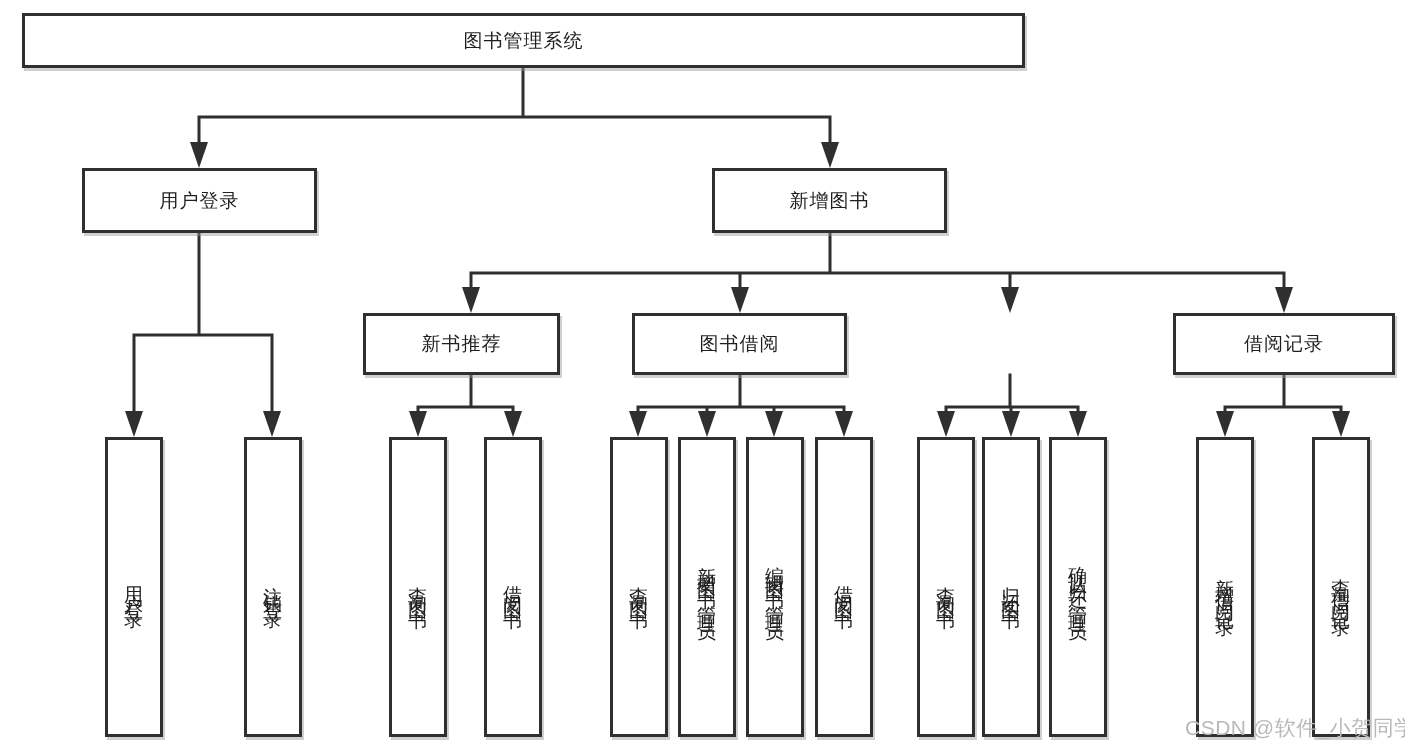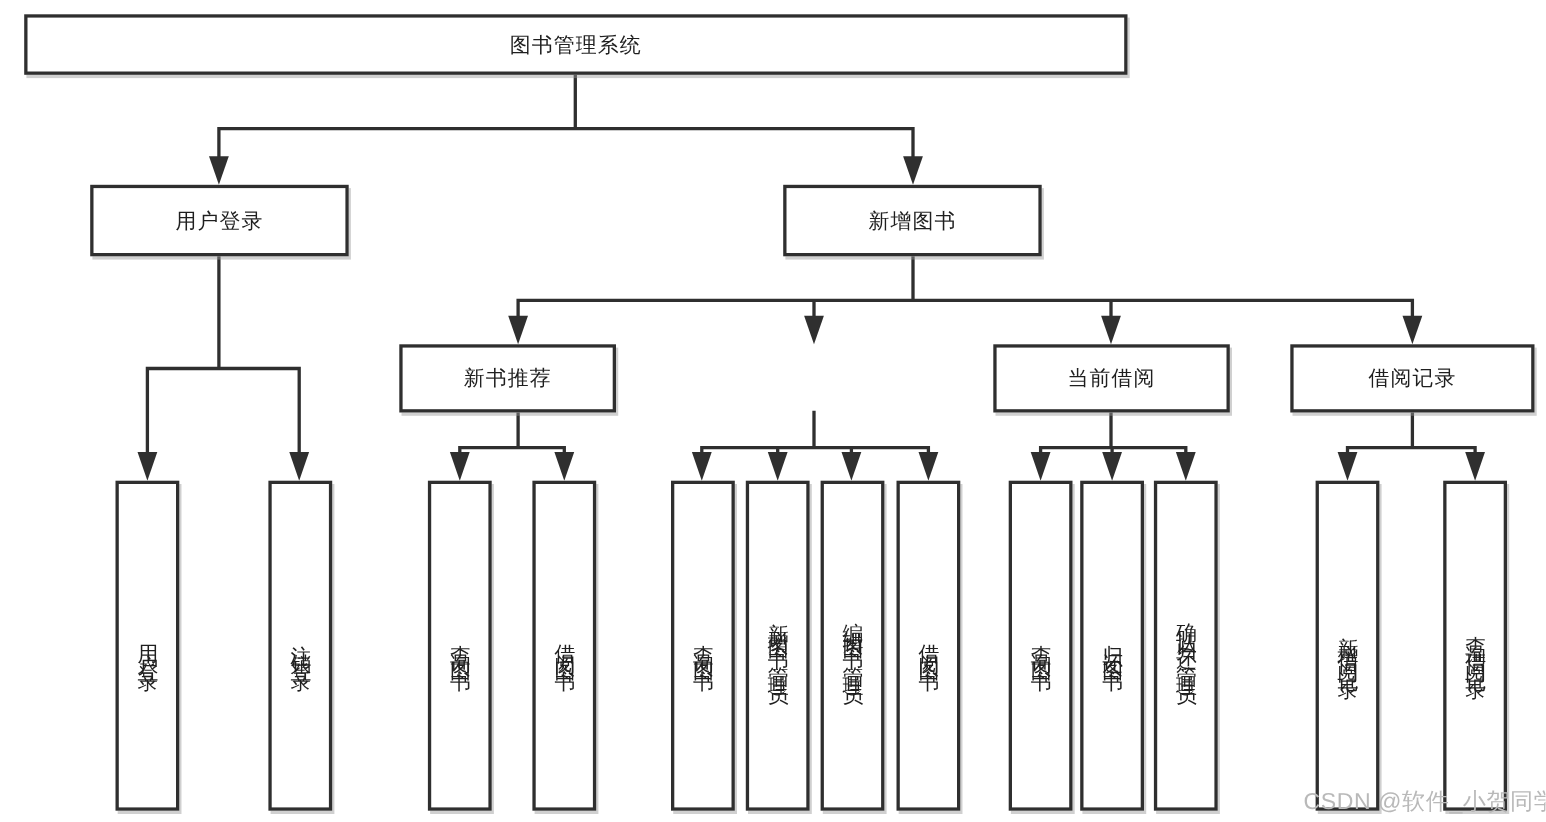--- a/index.html
+++ b/index.html
@@ -78,21 +78,21 @@
     <polygon points="1216,411 1234,411 1225,437"></polygon>
     <polygon points="1332,411 1350,411 1341,437"></polygon>
   </svg>
 
   <div class="node" style="left:22px;top:13px;width:1003px;height:55px">图书管理系统</div>
 
   <div class="node" style="left:82px;top:168px;width:235px;height:65px">用户登录</div>
   <div class="node" style="left:712px;top:168px;width:235px;height:65px">新增图书</div>
 
   <div class="node" style="left:363px;top:313px;width:197px;height:62px">新书推荐</div>
-  <div class="node" style="left:903px;top:313px;width:215px;height:62px">当前借阅</div>
+  <div class="node" style="left:632px;top:313px;width:215px;height:62px">图书借阅</div>
   <div class="node" style="left:1173px;top:313px;width:222px;height:62px">借阅记录</div>
 
   <div class="leaf" style="left:105px">用户登录</div>
   <div class="leaf" style="left:244px">注销登录</div>
 
   <div class="leaf" style="left:389px">查询图书</div>
   <div class="leaf" style="left:484px">借阅图书</div>
 
   <div class="leaf" style="left:610px">查询图书</div>
   <div class="leaf" style="left:678px">新增图书（管理员）</div>

